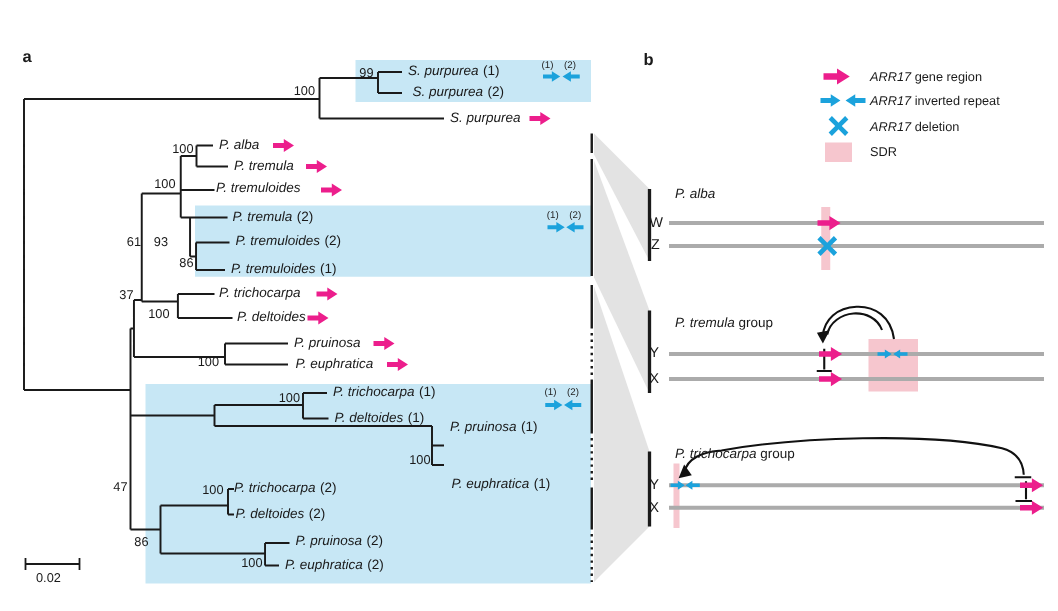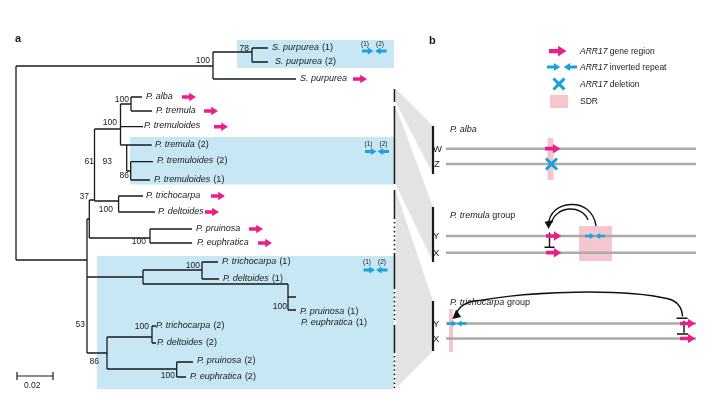--- a/index.html
+++ b/index.html
@@ -143,40 +143,40 @@
 <div class="lbl tip" style="left:144px;top:121px"><i>P. tremuloides</i><span class="sfx"></span></div>
 <div class="lbl tip" style="left:155px;top:139.5px"><i>P. tremula</i><span class="sfx">(2)</span></div>
 <div class="lbl tip" style="left:157px;top:156px"><i>P. tremuloides</i><span class="sfx">(2)</span></div>
 <div class="lbl tip" style="left:154px;top:174.5px"><i>P. tremuloides</i><span class="sfx">(1)</span></div>
 <div class="lbl tip" style="left:146px;top:190.5px"><i>P. trichocarpa</i><span class="sfx"></span></div>
 <div class="lbl tip" style="left:158px;top:206.5px"><i>P. deltoides</i><span class="sfx"></span></div>
 <div class="lbl tip" style="left:196px;top:223.5px"><i>P. pruinosa</i><span class="sfx"></span></div>
 <div class="lbl tip" style="left:197px;top:237.5px"><i>P. euphratica</i><span class="sfx"></span></div>
 <div class="lbl tip" style="left:222px;top:256.5px"><i>P. trichocarpa</i><span class="sfx">(1)</span></div>
 <div class="lbl tip" style="left:223px;top:273.5px"><i>P. deltoides</i><span class="sfx">(1)</span></div>
-<div class="lbl tip" style="left:300px;top:307px"><i>P. pruinosa</i><span class="sfx">(1)</span></div>
+<div class="lbl tip" style="left:300px;top:280px"><i>P. pruinosa</i><span class="sfx">(1)</span></div>
 <div class="lbl tip" style="left:301px;top:318px"><i>P. euphratica</i><span class="sfx">(1)</span></div>
 <div class="lbl tip" style="left:156px;top:320.5px"><i>P. trichocarpa</i><span class="sfx">(2)</span></div>
 <div class="lbl tip" style="left:157px;top:337.5px"><i>P. deltoides</i><span class="sfx">(2)</span></div>
 <div class="lbl tip" style="left:197px;top:355.5px"><i>P. pruinosa</i><span class="sfx">(2)</span></div>
 <div class="lbl tip" style="left:190px;top:371.5px"><i>P. euphratica</i><span class="sfx">(2)</span></div>
 
 <div class="lbl bs" style="left:182px;top:55.5px;width:28px">100</div>
-<div class="lbl bs" style="left:221px;top:44px;width:28px">78</div>
+<div class="lbl bs" style="left:221px;top:44px;width:28px">99</div>
 <div class="lbl bs" style="left:101px;top:94.5px;width:28px">100</div>
 <div class="lbl bs" style="left:89px;top:118px;width:28px">100</div>
 <div class="lbl bs" style="left:66px;top:157px;width:28px">61</div>
 <div class="lbl bs" style="left:92px;top:157px;width:20px">93</div>
 <div class="lbl bs" style="left:101px;top:171px;width:28px">86</div>
 <div class="lbl bs" style="left:61px;top:191.5px;width:28px">37</div>
 <div class="lbl bs" style="left:85px;top:204.5px;width:28px">100</div>
 <div class="lbl bs" style="left:118px;top:236.5px;width:28px">100</div>
 <div class="lbl bs" style="left:172px;top:260.5px;width:28px">100</div>
 <div class="lbl bs" style="left:259px;top:301.5px;width:28px">100</div>
-<div class="lbl bs" style="left:57px;top:319.5px;width:28px">53</div>
+<div class="lbl bs" style="left:57px;top:319.5px;width:28px">47</div>
 <div class="lbl bs" style="left:121px;top:321.5px;width:28px">100</div>
 <div class="lbl bs" style="left:71px;top:357px;width:28px">86</div>
 <div class="lbl bs" style="left:147px;top:371px;width:28px">100</div>
 
 <div class="lbl tag" style="left:361px;top:40.5px">(1)</div>
 <div class="lbl tag" style="left:376px;top:40.5px">(2)</div>
 <div class="lbl tag" style="left:364.5px;top:141px">(1)</div>
 <div class="lbl tag" style="left:379.5px;top:141px">(2)</div>
 <div class="lbl tag" style="left:363px;top:258.5px">(1)</div>
 <div class="lbl tag" style="left:378px;top:258.5px">(2)</div>

